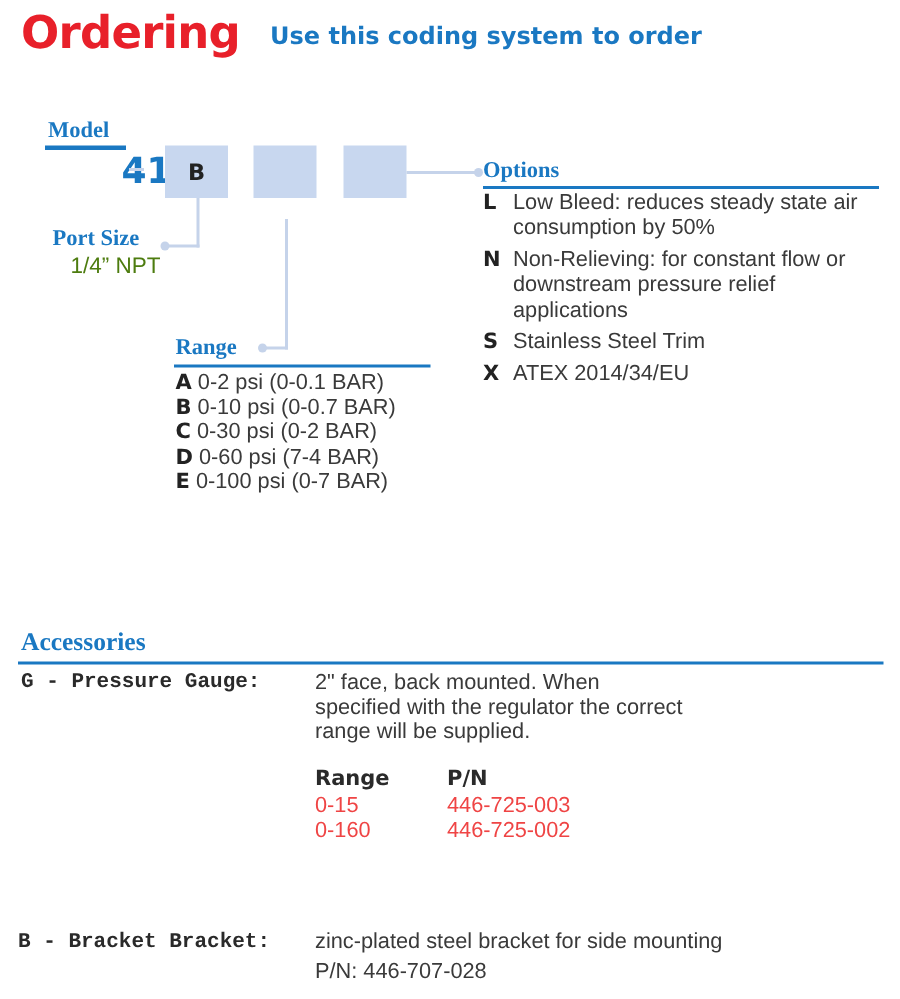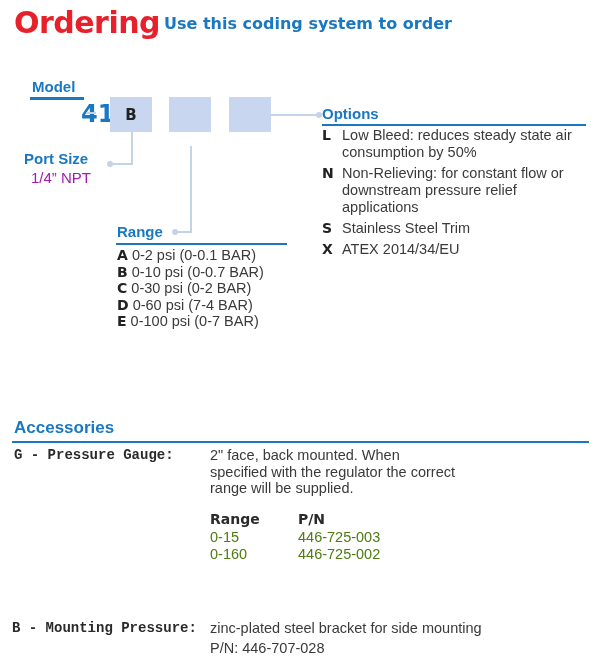--- a/index.html
+++ b/index.html
@@ -7,55 +7,55 @@
       width: 600px; height: 666px; position: relative; overflow: hidden;
       font-family: "Liberation Sans", "DejaVu Sans", sans-serif;
       color: #3a3a3a;
     }
     .abs { position: absolute; }
     .title {
       left: 14px; top: 0px; font-size: 30px; font-weight: bold; color: #e8202a;
       font-family: "DejaVu Sans", sans-serif; letter-spacing: -0.5px; line-height: 46px;
     }
     .subtitle {
-      left: 164px; top: 14px; font-size: 16px; font-weight: bold; color: #1a78c2;
+      left: 180px; top: 14px; font-size: 16px; font-weight: bold; color: #1a78c2;
       font-family: "DejaVu Sans", sans-serif; line-height: 20px;
     }
-    .blue-head { color: #1a78c2; font-weight: bold; font-family: Liberation Sans, sans-serif; }
+    .blue-head { color: #1a78c2; font-weight: bold; font-family: Liberation Serif, serif; }
     .model-label { left: 32px; top: 78px; font-size: 15px; line-height: 18px; }
     .model-rule { left: 30px; top: 97px; width: 54px; height: 3px; background: #1a78c2; }
     .model-number { left: 35px; top: 100px; font-size: 24px; line-height: 28px; color: #1a78c2; font-weight: bold; font-family: "DejaVu Sans", sans-serif; margin-left: 46px; }
     .model-dash { left: 86px; top: 112px; width: 10px; height: 2px; background: #c5d3ea; }
     .code-box {
       background: #c8d7ef; width: 42px; height: 35px;
       display: flex; align-items: center; justify-content: center;
       font-weight: bold; font-size: 15px; color: #222; font-family: "DejaVu Sans", sans-serif;
     }
     .line { background: #c5d3ea; }
     .dot { width: 6px; height: 6px; border-radius: 50%; background: #c5d3ea; }
-    .port-label { left: 24px; top: 150px; font-size: 15px; line-height: 18px; }
-    .port-value { left: 31px; top: 169px; font-size: 15px; line-height: 18px; color: #a21caf; }
+    .port-label { left: 35px; top: 150px; font-size: 15px; line-height: 18px; }
+    .port-value { left: 47px; top: 169px; font-size: 15px; line-height: 18px; color: #4d7c0f; }
     .range-label { left: 117px; top: 222px; font-size: 15px; line-height: 20px; }
     .range-rule { left: 116px; top: 243px; width: 171px; height: 2px; background: #1a78c2; }
     .range-list { left: 117px; top: 247px; font-size: 14.5px; line-height: 16.5px; }
     .range-list .code { font-weight: bold; color: #222; font-family: "DejaVu Sans", sans-serif; font-size: 14px; }
     .opts-label { left: 322px; top: 104px; font-size: 15px; line-height: 20px; }
     .opts-rule { left: 322px; top: 124px; width: 264px; height: 2px; background: #1a78c2; }
     .opts-list { left: 322px; top: 127px; width: 272px; font-size: 14.5px; line-height: 17px; }
     .opt { display: flex; margin-bottom: 4px; }
     .opt .code { width: 20px; flex: 0 0 20px; font-weight: bold; color: #222; font-family: "DejaVu Sans", sans-serif; font-size: 14px; }
     .opt .desc { flex: 1; color: #3a3a3a; }
     .acc-label { left: 14px; top: 417px; font-size: 17px; line-height: 22px; text-align: center; }
     .acc-rule { left: 12px; top: 441px; width: 577px; height: 2px; background: #1a78c2; }
     .acc-name { font-weight: bold; color: #2a2a2a; font-family: Liberation Mono, monospace; font-size: 14px; line-height: 17px; }
     .acc-desc { font-size: 14.5px; line-height: 16.5px; color: #3a3a3a; }
     .gauge-table { left: 210px; top: 509px; font-size: 14.5px; }
     .gauge-table table { border-collapse: collapse; }
     .gauge-table th { text-align: left; font-weight: bold; color: #2a2a2a; font-family: "DejaVu Sans", sans-serif; font-size: 14px; padding: 0; height: 20px; }
-    .gauge-table td { padding: 0; height: 16.5px; line-height: 16.5px; color: #4d7c0f; }
+    .gauge-table td { padding: 0; height: 16.5px; line-height: 16.5px; color: #ef4444; }
     .gauge-table .c1 { width: 88px; }
   </style>
 </head>
 <body>
 
 <div class="abs title">Ordering</div>
 <div class="abs subtitle">Use this coding system to order</div>
 
 <div class="abs blue-head model-label">Model</div>
 <div class="abs model-rule"></div>
@@ -131,15 +131,15 @@
         <td>446-725-003</td>
       </tr>
       <tr>
         <td class="c1">0-160</td>
         <td>446-725-002</td>
       </tr>
     </tbody>
   </table>
 </div>
 
-<div class="abs acc-name" style="left:12px; top:620px;">B - Mounting Pressure:</div>
+<div class="abs acc-name" style="left:12px; top:620px;">B - Bracket Bracket:</div>
 <div class="abs acc-desc" style="left:210px; top:620px;">zinc-plated steel bracket for side mounting</div>
 <div class="abs acc-desc" style="left:210px; top:640px;">P/N: 446-707-028</div>
 
 </body></html>

